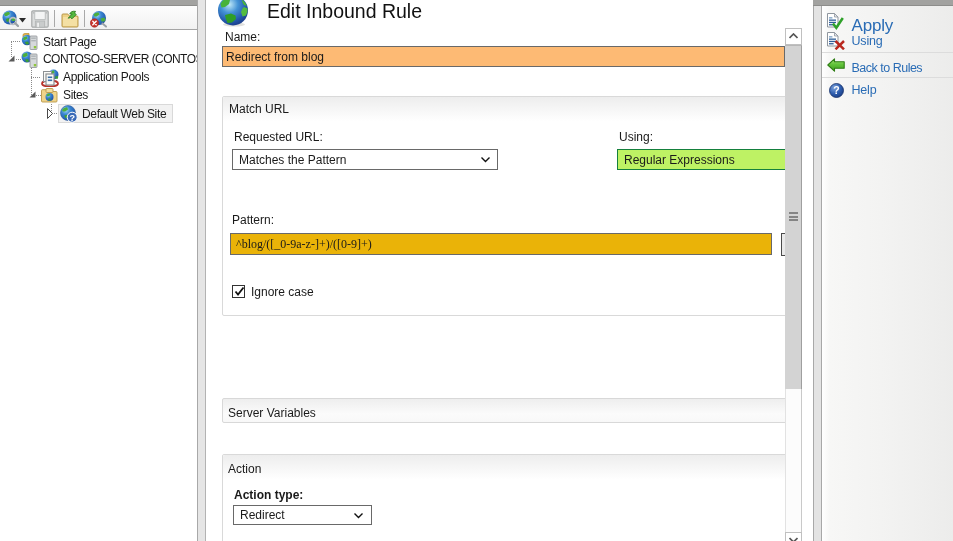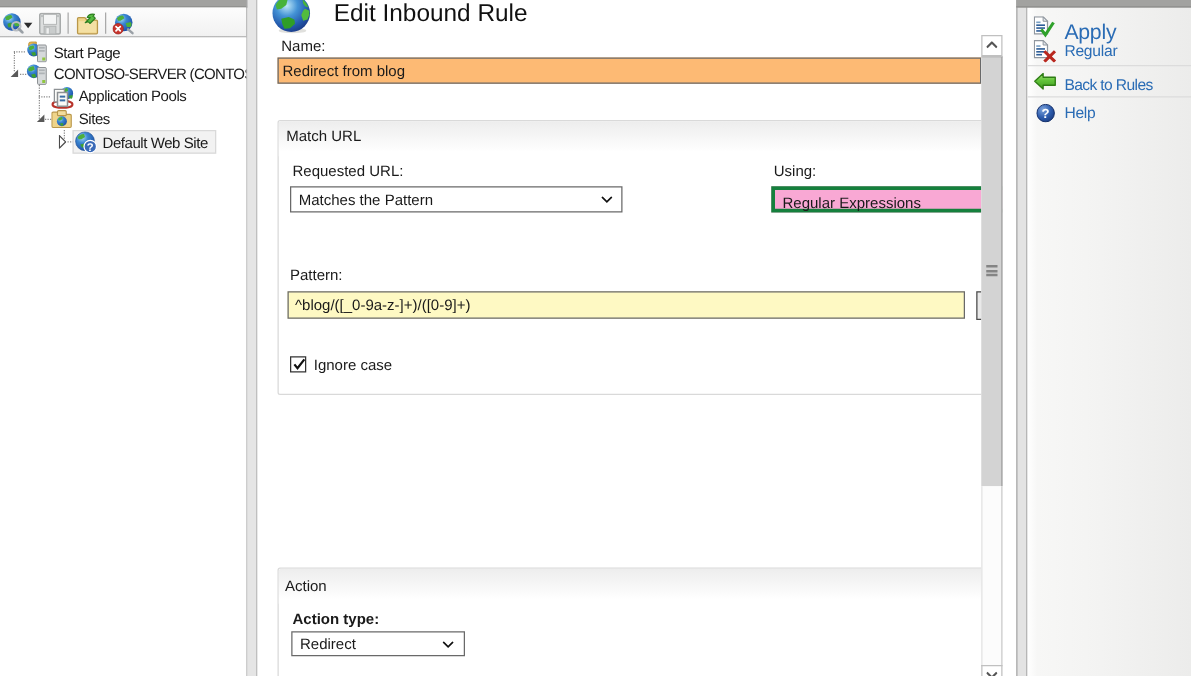--- a/index.html
+++ b/index.html
@@ -175,38 +175,41 @@
     <div class="lbl" style="left:396px;top:33px;">Using:</div>
   </div>
 
   <div class="abs" style="left:26px;top:149px;width:266px;height:21px;border:1px solid #696969;background:#fff;">
     <div class="lbl" style="left:6px;top:2.5px;">Matches the Pattern</div>
     <svg class="abs" style="right:7px;top:7px;" width="9" height="6" viewBox="0 0 9 6">
           <path d="M0.5 0.5 L4.5 4.5 8.5 0.5" fill="none" stroke="#111" stroke-width="1.4"></path>
         </svg>
   </div>
 
-  <div class="abs" style="left:411px;top:149px;width:190px;height:21px;border:3px solid #15803d;background:#f9a8d4;">
+  <div class="abs" style="left:411px;top:149px;width:190px;height:21px;border:1px solid #15803d;background:#bef264;">
     <div class="lbl" style="left:6px;top:2.5px;">Regular Expressions</div>
   </div>
 
   <div class="lbl" style="left:26px;top:212.5px;">Pattern:</div>
-  <div class="abs" style="left:24px;top:233px;width:542px;height:22px;border:1px solid #696969;background:#fef9c3;">
+  <div class="abs" style="left:24px;top:233px;width:542px;height:22px;border:1px solid #696969;background:#eab308;font-family:Liberation Serif, serif;">
     <div class="lbl" style="left:5px;top:3px;">^blog/([_0-9a-z-]+)/([0-9]+)</div>
   </div>
   <div class="abs" style="left:575px;top:233px;width:14px;height:23px;background:#e9e9e9;border:1.5px solid #4a4a4a;"></div>
 
   <div class="abs" style="left:26px;top:285px;width:13px;height:13px;border:1px solid #333;background:#fff;">
     <svg class="abs" style="left:1px;top:0px;" width="11" height="11" viewBox="0 0 11 11">
           <path d="M1.5 5.5 L4 8.5 9.5 1.5" fill="none" stroke="#111" stroke-width="1.8"></path>
         </svg>
   </div>
   <div class="lbl" style="left:45px;top:284.5px;">Ignore case</div>
 
 
+  <div class="abs" style="left:16px;top:398px;width:569px;height:25px;border:1px solid #d8d8d8;border-radius:2px;background:linear-gradient(#eeeeee,#fbfbfb 65%,#f8f8f8);">
+    <div class="lbl" style="left:5px;top:7px;">Server Variables</div>
+  </div>
 
   <div class="abs" style="left:16px;top:454px;width:569px;height:110px;border:1px solid #d9d9d9;border-radius:2px;background:#fff;">
     <div class="abs" style="left:0;top:0;width:100%;height:28px;background:linear-gradient(#ededed,#ffffff 88%);border-radius:2px 2px 0 0;"></div>
     <div class="lbl" style="left:5px;top:7px;">Action</div>
     <div class="lbl" style="left:11px;top:32.5px;font-weight:bold;">Action type:</div>
   </div>
   <div class="abs" style="left:27px;top:505px;width:139px;height:20px;border:1px solid #696969;background:#fff;">
     <div class="lbl" style="left:6px;top:2px;">Redirect</div>
     <svg class="abs" style="right:8px;top:7px;" width="9" height="6" viewBox="0 0 9 6">
           <path d="M0.5 0.5 L4.5 4.5 8.5 0.5" fill="none" stroke="#111" stroke-width="1.4"></path>
@@ -250,21 +253,21 @@
 
   <svg class="abs" style="left:5px;top:32px;" width="18" height="18" viewBox="0 0 18 18">
     <path d="M0.5 0.5 L7.5 0.5 11 4 11 14 0.5 14 Z" fill="#fff" stroke="#8f969e" stroke-width="1"></path>
     <path d="M7.5 0.5 L7.5 4 11 4 Z" fill="#e4e8ec" stroke="#8f969e" stroke-width="0.8"></path>
     <rect x="2" y="4.2" width="3.4" height="1.3" fill="#7aa0c4"></rect>
     <rect x="2" y="6.5" width="7" height="1.3" fill="#2e5e98"></rect>
     <rect x="2" y="8.8" width="7" height="1.3" fill="#2e5e98"></rect>
     <rect x="2" y="11.1" width="4.6" height="1.3" fill="#2e5e98"></rect>
     <path d="M8.5 9 L17 17.3 M17 9 L8.5 17.3" fill="none" stroke="#b9281f" stroke-width="2.5"></path>
   </svg>
-  <div class="abs" style="left:29.5px;top:34px;font-size:12.5px;letter-spacing:-0.2px;color:#2a6cb5;">Regular</div>
+  <div class="abs" style="left:29.5px;top:34px;font-size:12.5px;letter-spacing:-0.2px;color:#2a6cb5;">Using</div>
   <div class="abs" style="left:0;top:52px;width:131px;height:1px;background:#dcdcdc;"></div>
 
   <svg class="abs" style="left:5px;top:58px;" width="18" height="14" viewBox="0 0 18 14">
     <defs>
           <linearGradient id="ga" x1="0" y1="0" x2="0" y2="1">
       <stop offset="0%" stop-color="#a8e47a"></stop>
             <stop offset="45%" stop-color="#62c33a"></stop>
             <stop offset="100%" stop-color="#3e9c1e"></stop>
     </linearGradient>
         </defs>

